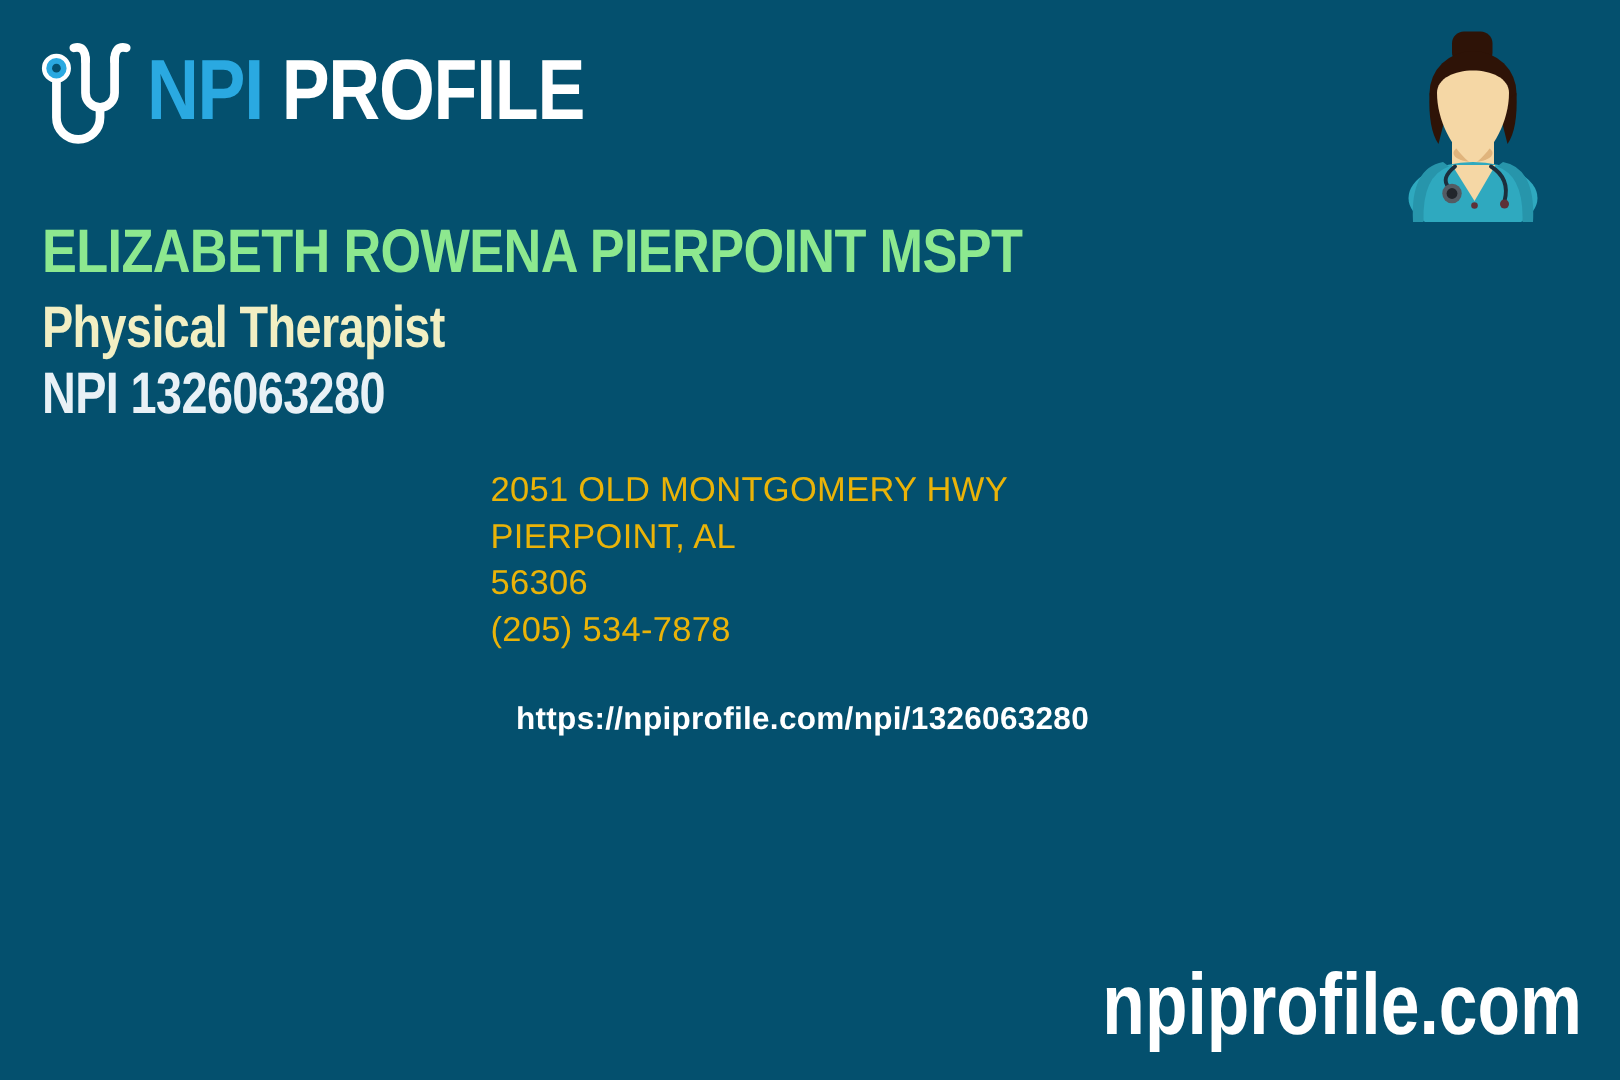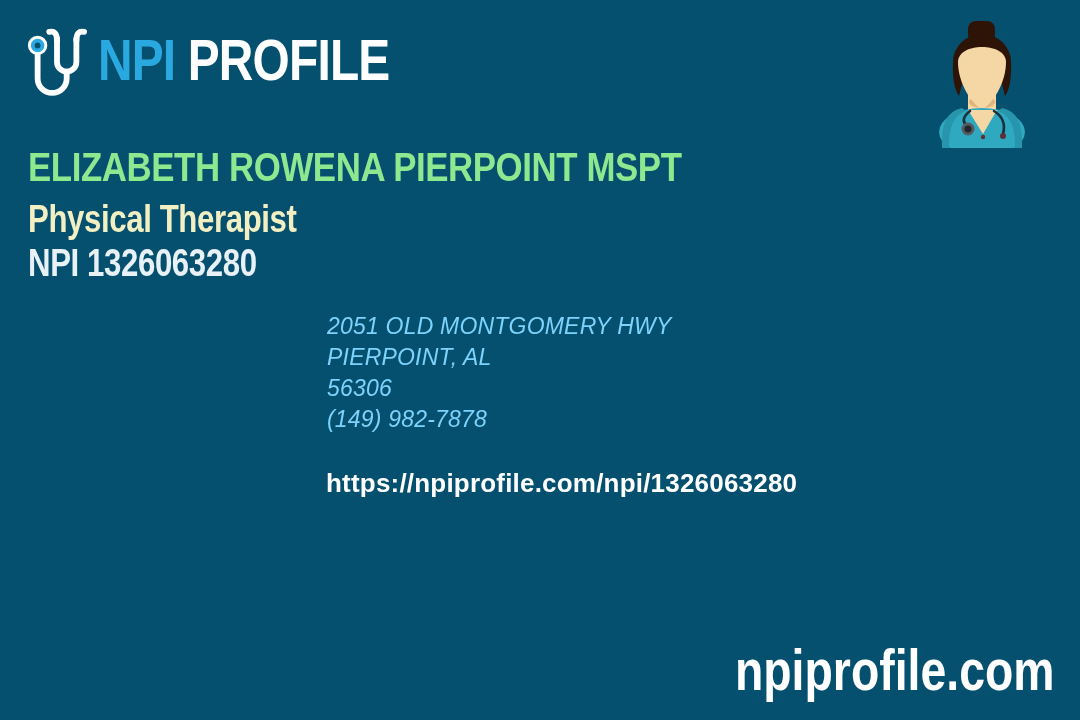--- a/index.html
+++ b/index.html
@@ -89,34 +89,33 @@
     transform: scaleX(0.80);
     transform-origin: left center;
     line-height: 1.0;
   }
 
   
   .contact-block {
     position: absolute;
     left: 327px;
     top: 311px;
-    color: #7dd3fc;
+    color: #eab308;
     font-size: 23px;
     font-weight: 500;
     letter-spacing: 0.2px;
     line-height: 31px;
     white-space: nowrap;
-    font-style: italic;
   }
   .profile-url {
     position: absolute;
-    left: 326px;
+    left: 344px;
     top: 468px;
     color: #ffffff;
-    font-size: 26px;
+    font-size: 21px;
     font-weight: 600;
     letter-spacing: 0.2px;
     white-space: nowrap;
     text-decoration: none;
   }
 
   
   .site-footer {
     position: absolute;
     right: 25px;
@@ -178,18 +177,18 @@
 </svg>
 
 <div class="provider-name">ELIZABETH ROWENA PIERPOINT MSPT</div>
 <div class="provider-specialty">Physical Therapist</div>
 <div class="provider-npi">NPI 1326063280</div>
 
 <div class="contact-block">
   <div>2051 OLD MONTGOMERY HWY</div>
   <div>PIERPOINT, AL</div>
   <div>56306</div>
-  <div>(149) 982-7878</div>
+  <div>(205) 534-7878</div>
 </div>
 
 <a class="profile-url" href="#">https://npiprofile.com/npi/1326063280</a>
 
 <div class="site-footer">npiprofile.com</div>
 
 </body></html>

